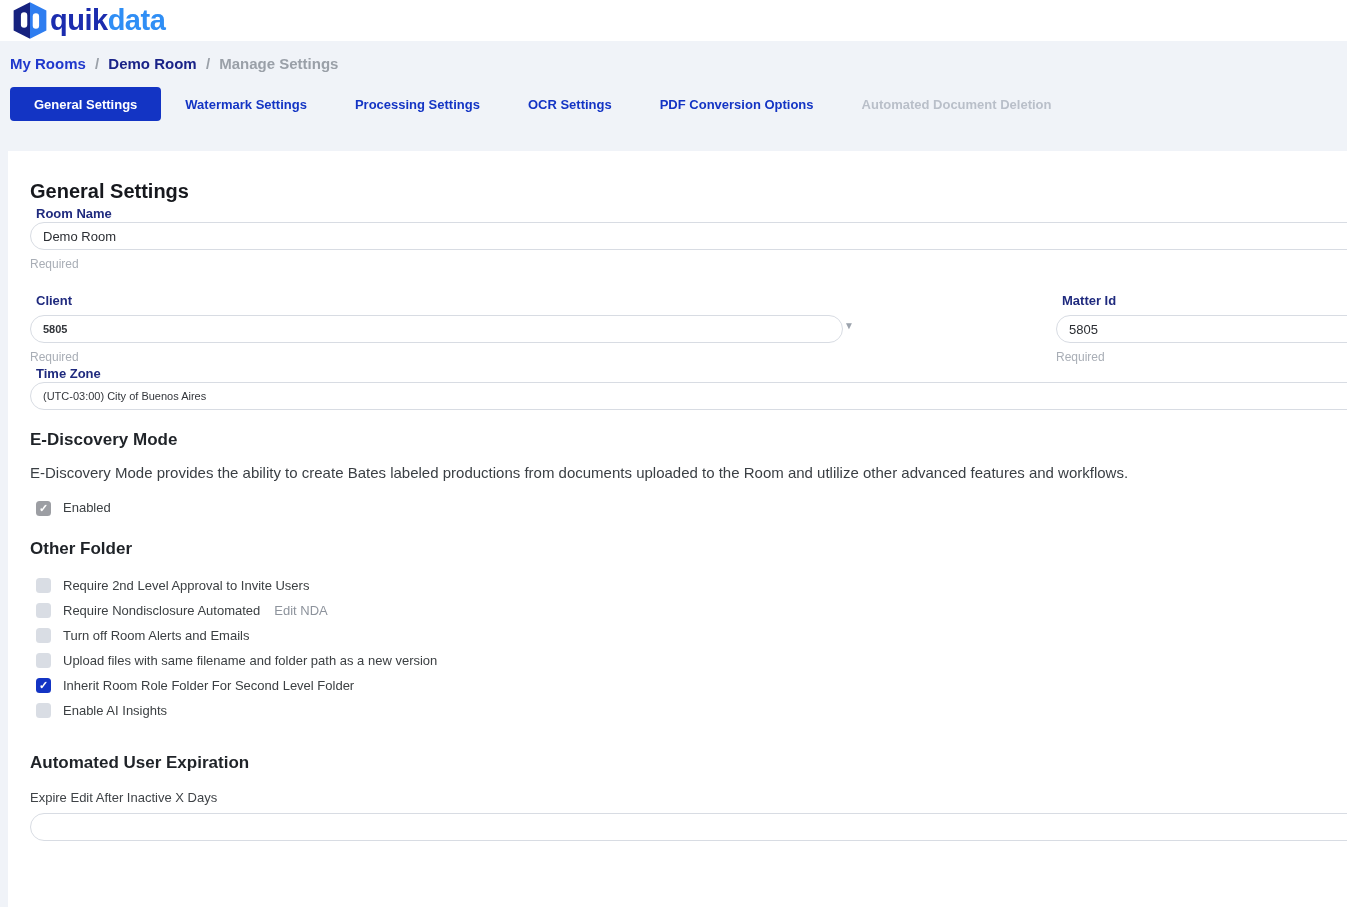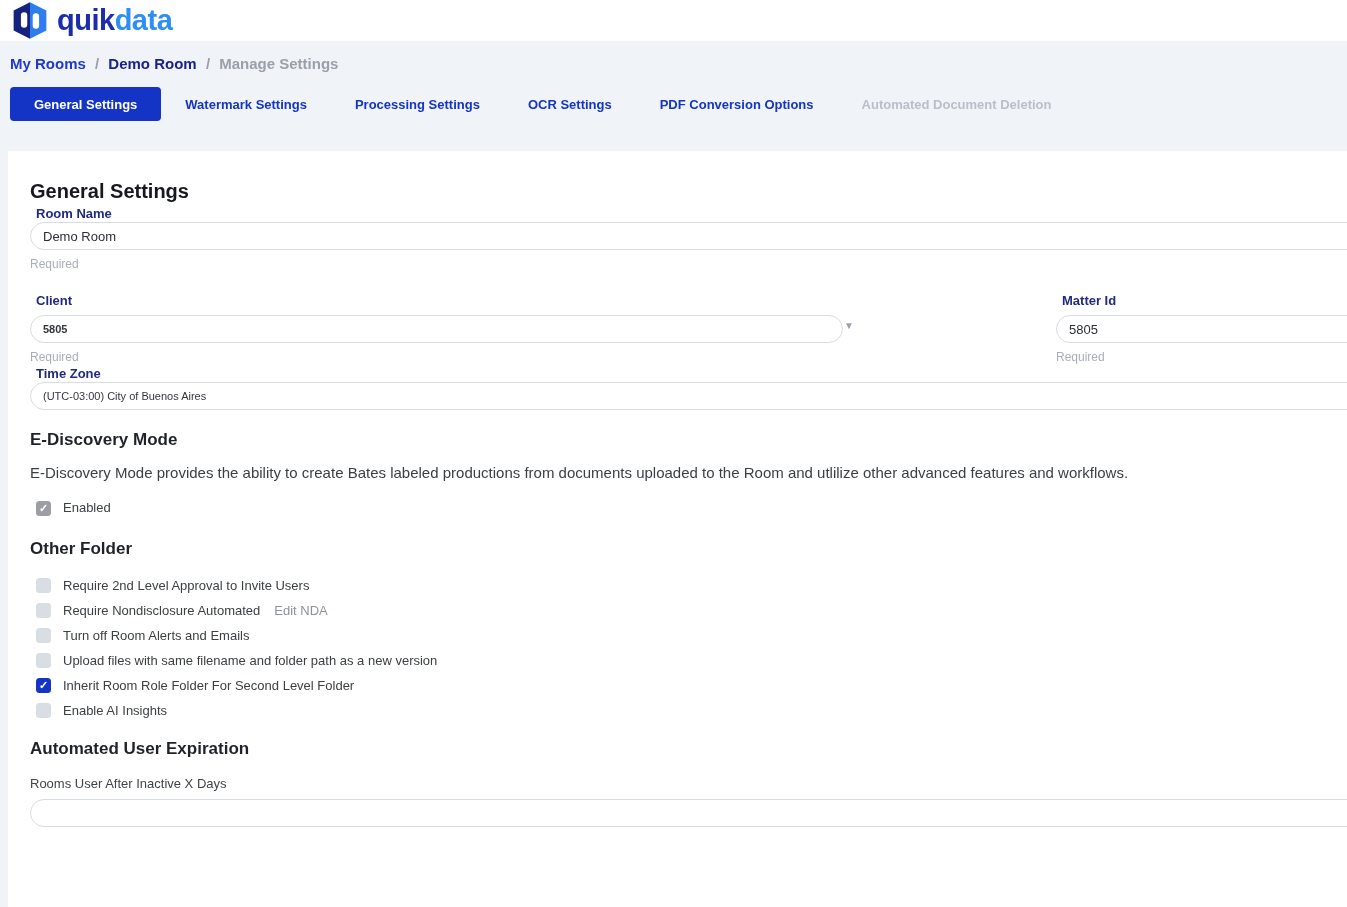--- a/index.html
+++ b/index.html
@@ -7,21 +7,21 @@
   body {
     font-family:"Liberation Sans", sans-serif;
     background:#f0f3f8;
     color:#202124;
   }
   
   .app-header {
     background:#ffffff; height:41px;
     display:flex; align-items:center; padding-left:10px;
   }
-  .logo { display:flex; align-items:center; gap:7px; }
+  .logo { display:flex; align-items:center; }
   .logo svg { display:block; }
   .logo-text { font-size:29px; font-weight:600; letter-spacing:-0.5px; line-height:1; }
   .logo-text .p1 { color:#1b2cae; }
   .logo-text .p2 { color:#2f8ef5; }
 
   
   .band { background:#f0f3f8; height:110px; padding:13px 0 0 10px; }
   .breadcrumb { font-size:15px; font-weight:bold; line-height:20px; }
   .breadcrumb .sep { color:#9aa0a8; font-weight:bold; margin:0 5px; }
   .crumb-link1 { color:#2038cc; cursor:pointer; }
@@ -81,21 +81,21 @@
     flex:0 0 15px; display:flex; align-items:center; justify-content:center;
     cursor:pointer;
   }
   .checkbox.checked { background:#1334c4; }
   .checkbox.checked.disabled { background:#9c9ea3; cursor:default; }
   .checkbox .tick { display:none; color:#fff; font-size:11px; font-weight:bold; line-height:1; }
   .checkbox.checked .tick { display:block; }
   .check-label { font-size:13px; color:#3c4043; margin-left:12px; line-height:16px;text-align:center; }
   .nda-link { font-size:13px; color:#8d939c; margin-left:14px; cursor:pointer; }
 
-  .exp-title { margin-top:15px; }
+  .exp-title { margin-top:29px; }
   .exp-label { font-size:13px; color:#3f4347; margin:16px 0 0 22px; line-height:16px; }
   .exp-input { margin-top:7px; }
 
   .bottom-strip { background:#f0f3f8; height:4px; width:100%; }
 </style>
 </head>
 <body>
 
 <header class="app-header">
   <div class="logo">
@@ -194,17 +194,17 @@
       <span class="check-label">Inherit Room Role Folder For Second Level Folder</span>
     </div>
     <div class="check-row">
       <span class="checkbox"></span>
       <span class="check-label">Enable AI Insights</span>
     </div>
   </div>
 
   
   <h2 class="section-title exp-title">Automated User Expiration</h2>
-  <div class="exp-label">Rooms User After Inactive X Days</div>
+  <div class="exp-label">Expire Edit After Inactive X Days</div>
   <input class="text-input full-input exp-input" value="" style="">
 </main>
 
 <div class="bottom-strip"></div>
 
 </body></html>

